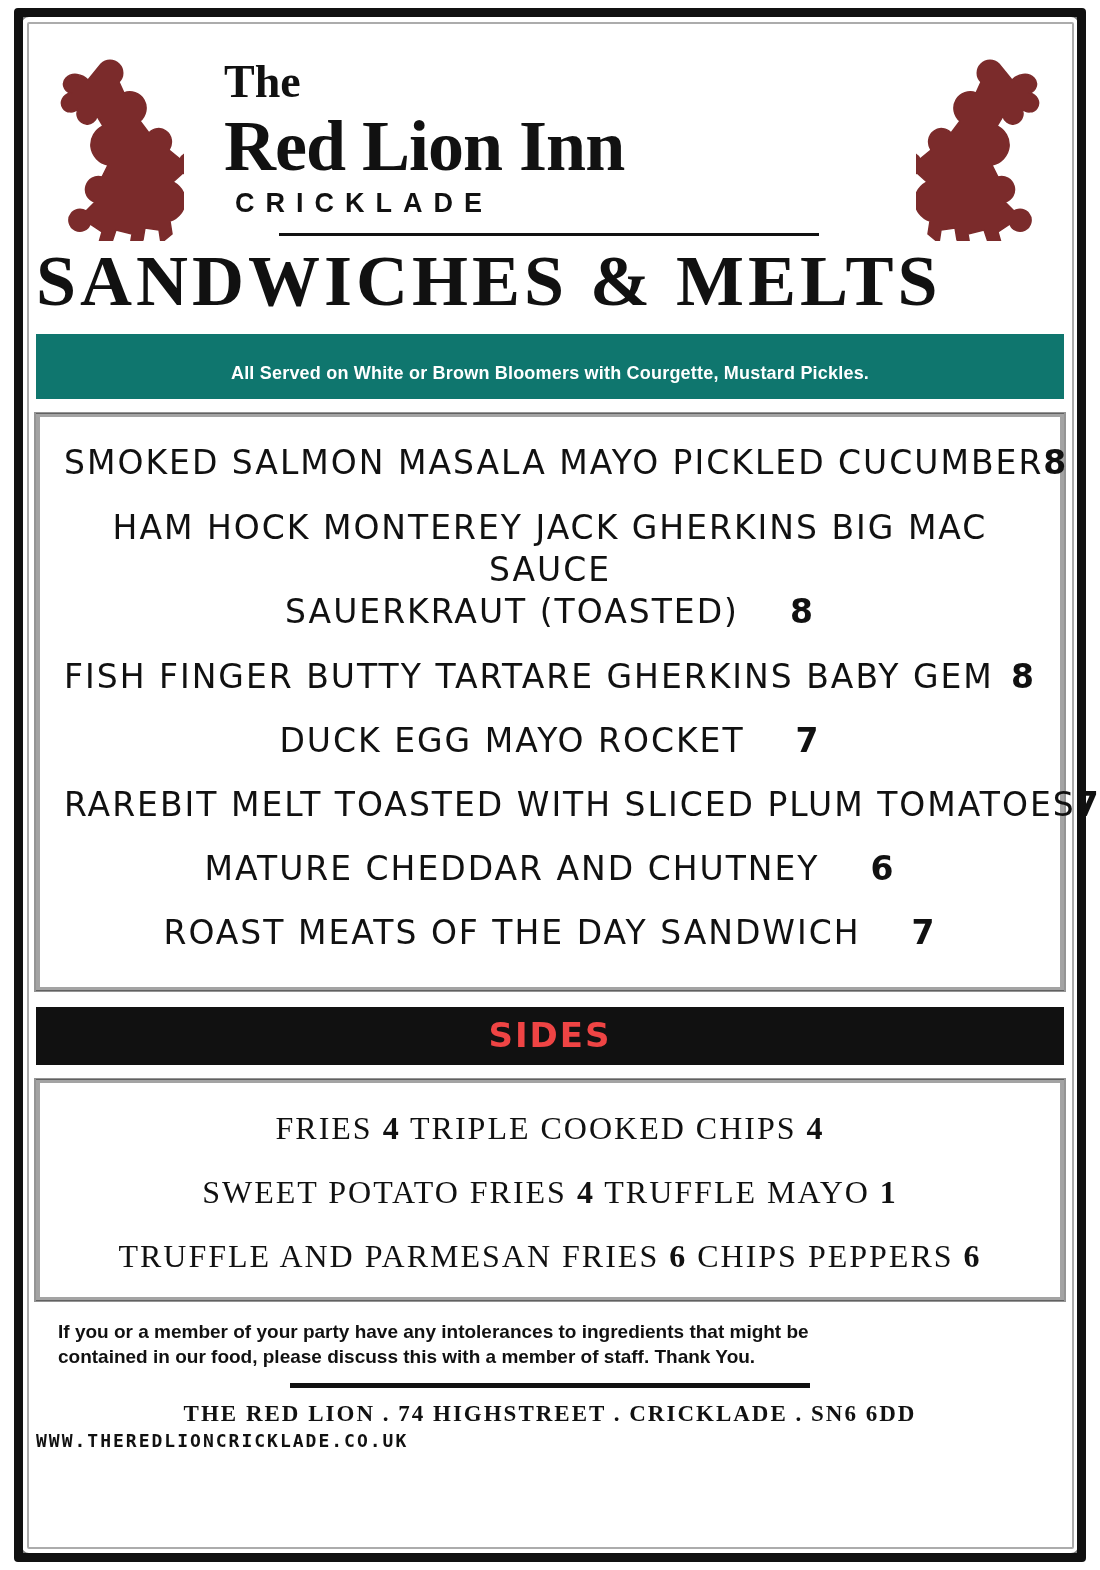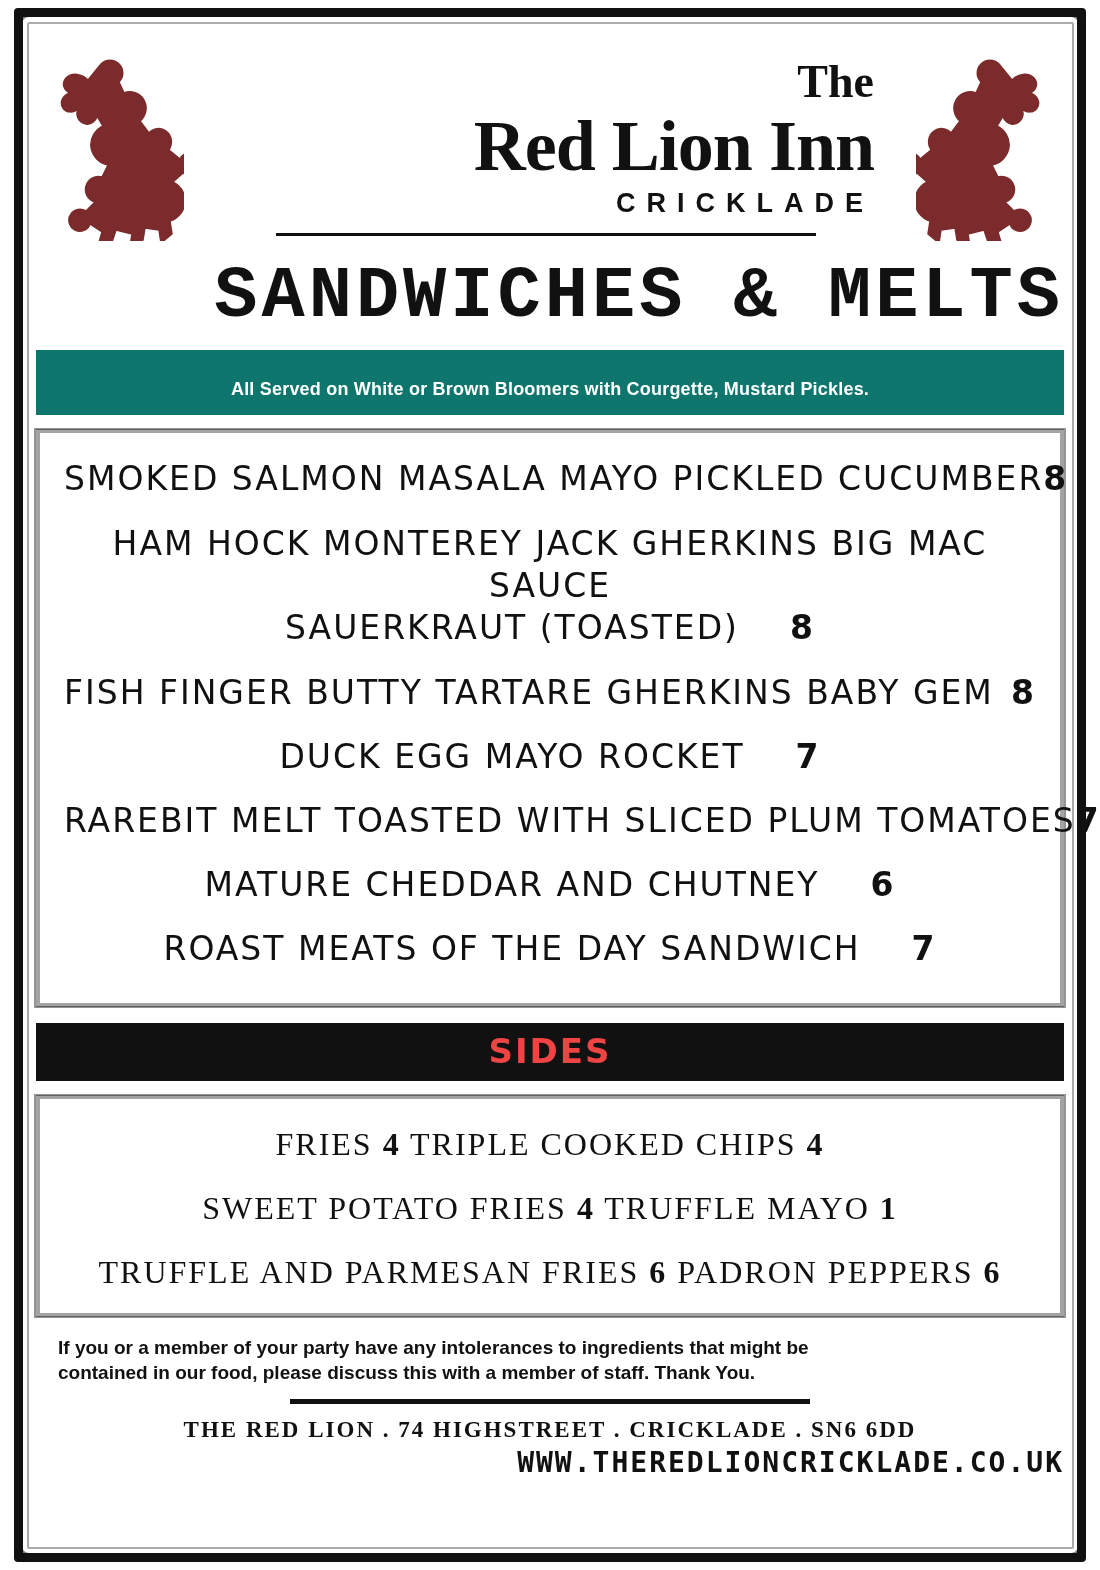--- a/index.html
+++ b/index.html
@@ -65,24 +65,24 @@
     position: absolute;
     top: 26px;
     width: 130px;
     height: 185px;
   }
   .lion.left { left: 18px; }
   .lion.right { right: 18px; }
 
   .title-block {
     position: absolute;
-    left: 182px;
+    left: 188px;
     right: 190px;
     top: 28px;
-    text-align: right;
+    text-align: left;
   }
   .title-the {
     font-family: "Liberation Serif", serif;
     font-weight: bold;
     font-size: 46px;
     line-height: 48px;
     letter-spacing: 0px;
   }
   .title-main {
     font-family: "Liberation Serif", serif;
@@ -101,27 +101,27 @@
   }
   .title-rule {
     margin: 14px auto 0 auto;
     width: 540px;
     height: 3px;
     background: #111;
   }
 
   
   .banner-title {
-    text-align: right;
-    font-family: Liberation Mono, monospace;
+    text-align: left;
+    font-family: Liberation Serif, serif;
     font-weight: bold;
     font-size: 72px;
     letter-spacing: 4px;
     line-height: 78px;
-    margin-top: 18px;
+    margin-top: 2px;
   }
 
   
   .strip {
     background: #0f766e;
     color: #fff;
     text-align: center;
     font-family: "Liberation Sans", sans-serif;
     font-weight: bold;
     font-size: 18px;
@@ -216,24 +216,24 @@
   }
   .address {
     text-align: center;
     font-family: Liberation Serif, serif;
     font-weight: bold;
     font-size: 23px;
     letter-spacing: 2px;
     line-height: 32px;
   }
   .web {
-    text-align: right;
+    text-align: left;
     font-family: "DejaVu Sans Mono", monospace;
     font-weight: bold;
-    font-size: 28px;
+    font-size: 18px;
     letter-spacing: 2px;
   }
 </style>
 </head>
 <body>
 
 <div class="page">
   <div class="rough-frame"></div>
 
   <div class="content">
@@ -342,21 +342,21 @@
         <span>TRUFFLE MAYO</span>
         <span class="sp"></span>
         <span class="pr">1</span>
       </div>
 
       <div class="sides-item">
         <span>TRUFFLE AND PARMESAN FRIES</span>
         <span class="sp"></span>
         <span class="pr">6</span>
         <span class="gap"></span>
-        <span>PADRON PEPPERS</span>
+        <span>CHIPS PEPPERS</span>
         <span class="sp"></span>
         <span class="pr">6</span>
       </div>
 
     </div>
 
     <div class="allergen">
       <span>If you or a member of your party have any intolerances to ingredients that might be</span><br>
       <span>contained in our food, please discuss this with a member of staff. Thank You.</span>
     </div>

